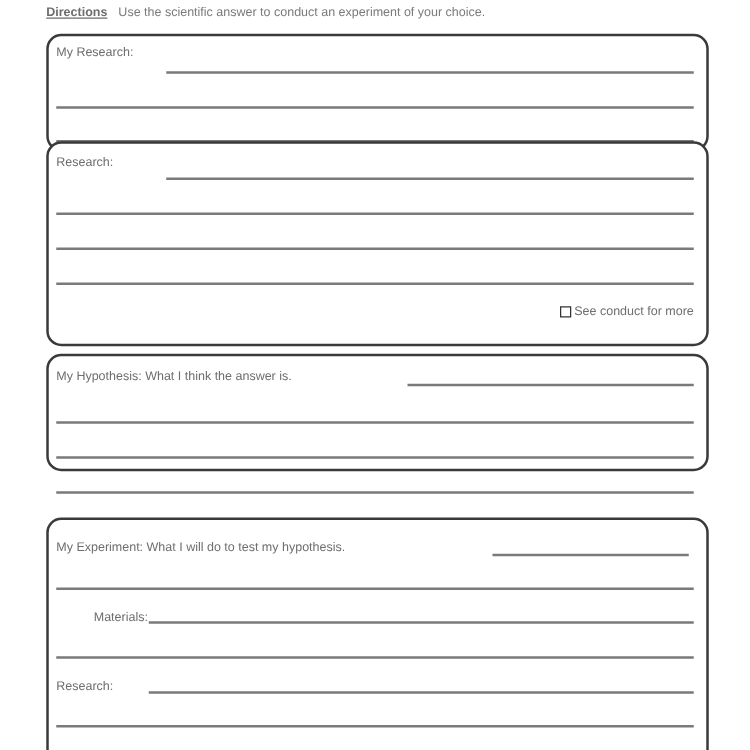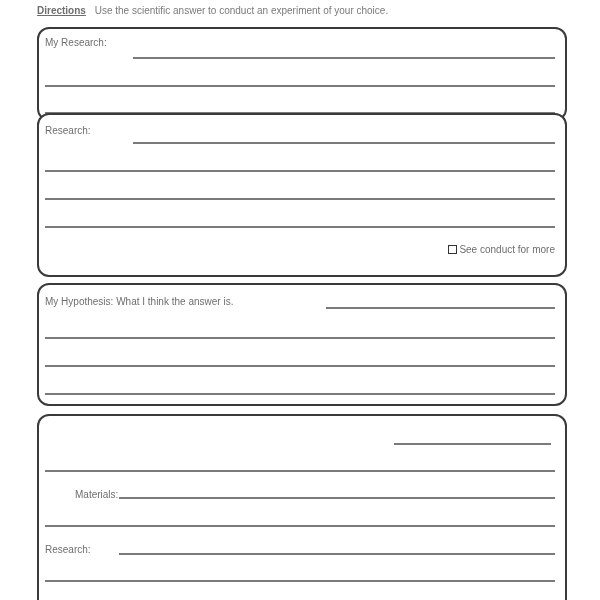--- a/index.html
+++ b/index.html
@@ -34,29 +34,30 @@
   <div class="line" style="left:94px;right:10px;top:27px;"></div>
   <div class="line" style="left:6px;right:10px;top:55px;"></div>
   <div class="line" style="left:6px;right:10px;top:83px;"></div>
   <div class="line" style="left:6px;right:10px;top:111px;"></div>
   <div class="attach" style="top:129px;">
     <div class="cb"></div>
     <span>See conduct for more</span>
   </div>
 </div>
 
-<div class="box" style="top:283px;height:123px;">
+<div class="box" style="top:283px;height:94px;">
   <span class="lbl-text" style="left:6px;top:11px;">My Hypothesis:  What I think the answer is.</span>
   <div class="line" style="left:287px;right:10px;top:22px;"></div>
   <div class="line" style="left:6px;right:10px;top:52px;"></div>
   <div class="line" style="left:6px;right:10px;top:80px;"></div>
   <div class="line" style="left:6px;right:10px;top:108px;"></div>
 </div>
 
 <div class="box" style="top:414px;height:210px;">
+  <span class="lbl-text" style="left:6px;top:17px;">My Experiment: What I will do to test my hypothesis.</span>
   <div class="line" style="left:355px;right:14px;top:27px;"></div>
   <div class="line" style="left:6px;right:10px;top:54px;"></div>
   <span class="lbl-text" style="left:6px;top:73px;margin-left:30px;">Materials:</span>
   <div class="line" style="left:80px;right:10px;top:81px;"></div>
   <div class="line" style="left:6px;right:10px;top:109px;"></div>
   <span class="lbl-text" style="left:6px;top:128px;">Research:</span>
   <div class="line" style="left:80px;right:10px;top:137px;"></div>
   <div class="line" style="left:6px;right:10px;top:164px;"></div>
 </div>
 

